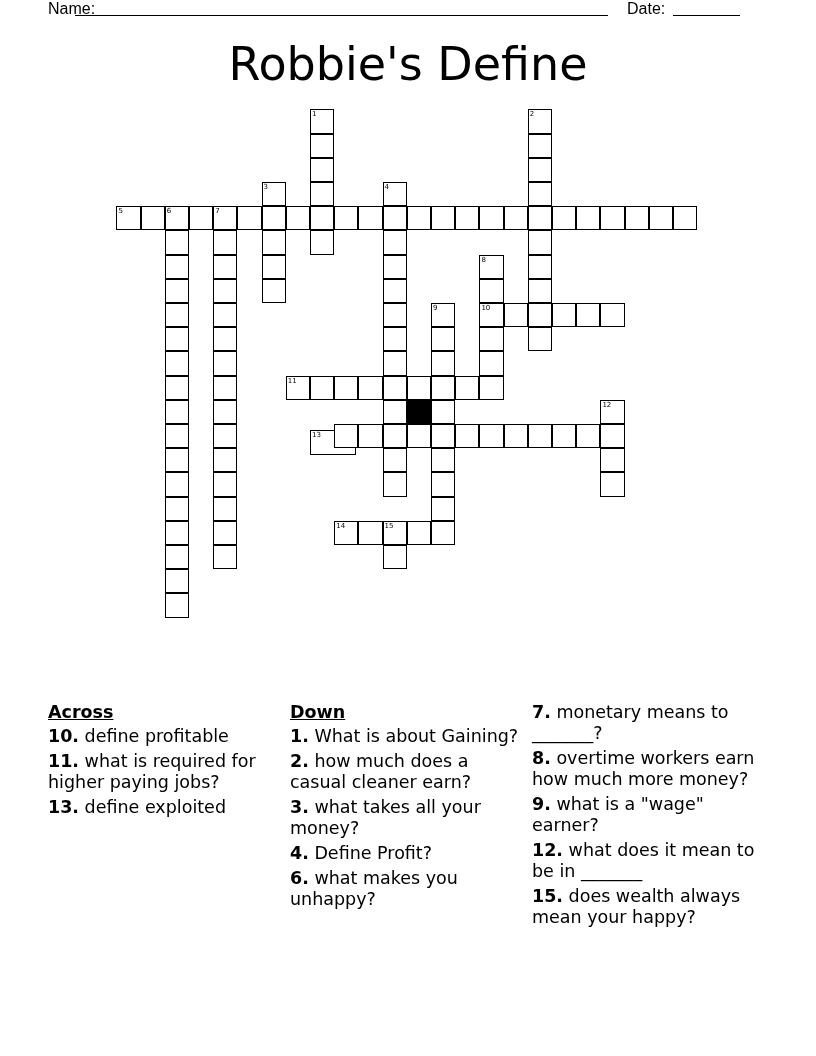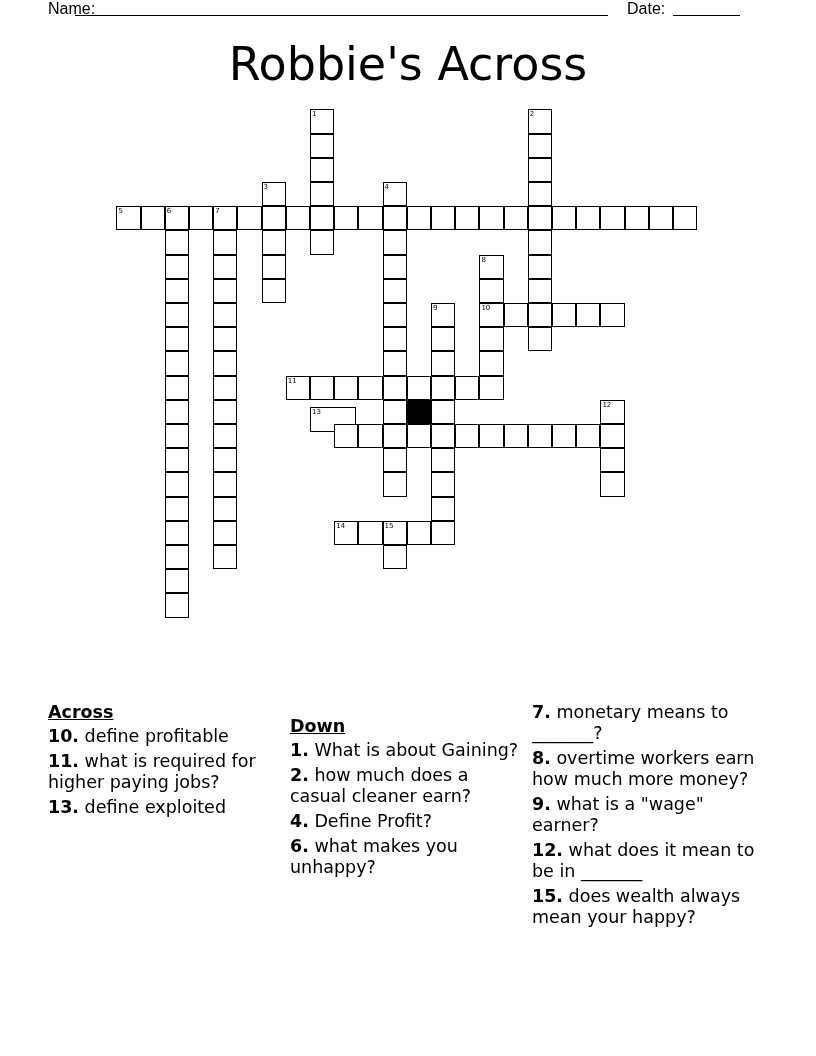--- a/index.html
+++ b/index.html
@@ -12,34 +12,34 @@
     .title { position: absolute; top: 34px; left: 0; width: 816px; text-align: center; font-family: "DejaVu Sans", sans-serif; font-size: 46px; line-height: 60px; }
     .grid { position: absolute; left: 117px; top: 110px; }
     .cell { position: absolute; width: 24.2px; height: 24.2px; box-sizing: border-box; border: 1.2px solid #000; background: #fff; margin-left: -0.6px; margin-top: -0.6px; }
     .cell.black { background: #000; }
     .cell .num { position: absolute; left: 1px; top: 0px; font-size: 7px; line-height: 8px; font-family: "DejaVu Sans", sans-serif; }
     .clues { position: absolute; top: 702px; font-family: "DejaVu Sans", sans-serif; font-size: 17.5px; line-height: 21px; }
     .clues .head { text-decoration: underline; font-weight: bold; margin-bottom: 3px; }
     .clue { margin-bottom: 4px; }
     .clue b { font-weight: bold; }
     .col1 { left: 48px; width: 230px; }
-    .col2 { left: 290px; width: 230px; margin-top: 14px; }
+    .col2 { left: 290px; width: 230px; }
     .col3 { left: 532px; width: 235px; top: 702px; }
   </style>
 </head>
 <body>
 
 <div class="header-row">
   <span class="name-label">Name:</span>
   <span class="name-line"></span>
   <span class="date-label">Date:</span>
   <span class="date-line"></span>
 </div>
 
-<div class="title">Robbie's Across</div>
+<div class="title">Robbie's Define</div>
 
 <div class="grid" id="grid">
     <div class="cell" style="left: 193.6px; top: 0px;">
       <span class="num">1</span>
     </div>
     <div class="cell" style="left: 193.6px; top: 24.2px;"></div>
     <div class="cell" style="left: 193.6px; top: 48.4px;"></div>
     <div class="cell" style="left: 193.6px; top: 72.6px;"></div>
     <div class="cell" style="left: 193.6px; top: 96.8px;"></div>
     <div class="cell" style="left: 193.6px; top: 121px;"></div>
@@ -166,21 +166,21 @@
     <div class="cell" style="left: 217.8px; top: 266.2px;"></div>
     <div class="cell" style="left: 242px; top: 266.2px;"></div>
     <div class="cell" style="left: 290.4px; top: 266.2px;"></div>
     <div class="cell" style="left: 338.8px; top: 266.2px;"></div>
     <div class="cell" style="left: 484px; top: 290.4px;">
       <span class="num">12</span>
     </div>
     <div class="cell" style="left: 484px; top: 314.6px;"></div>
     <div class="cell" style="left: 484px; top: 338.8px;"></div>
     <div class="cell" style="left: 484px; top: 363px;"></div>
-    <div class="cell" style="left: 193.6px; top: 298px; padding-left: 44px;">
+    <div class="cell" style="left: 193.6px; top: 321px; padding-left: 44px;">
       <span class="num">13</span>
     </div>
     <div class="cell" style="left: 217.8px; top: 314.6px;"></div>
     <div class="cell" style="left: 242px; top: 314.6px;"></div>
     <div class="cell" style="left: 290.4px; top: 314.6px;"></div>
     <div class="cell" style="left: 338.8px; top: 314.6px;"></div>
     <div class="cell" style="left: 363px; top: 314.6px;"></div>
     <div class="cell" style="left: 387.2px; top: 314.6px;"></div>
     <div class="cell" style="left: 411.4px; top: 314.6px;"></div>
     <div class="cell" style="left: 435.6px; top: 314.6px;"></div>
@@ -204,20 +204,21 @@
       <div class="clue"><b>11.</b><span> what is required for higher paying jobs?</span></div>
       <div class="clue"><b>13.</b><span> define exploited</span></div>
     </div>
 </div>
 
 <div class="clues col2">
   <div class="head">Down</div>
   <div id="down-list-1">
       <div class="clue"><b>1.</b><span> What is about Gaining?</span></div>
       <div class="clue"><b>2.</b><span> how much does a casual cleaner earn?</span></div>
+      <div class="clue"><b>3.</b><span> what takes all your money?</span></div>
       <div class="clue"><b>4.</b><span> Define Profit?</span></div>
       <div class="clue"><b>6.</b><span> what makes you unhappy?</span></div>
     </div>
 </div>
 
 <div class="clues col3">
   <div id="down-list-2">
       <div class="clue"><b>7.</b><span> monetary means to _______?</span></div>
       <div class="clue"><b>8.</b><span> overtime workers earn how much more money?</span></div>
       <div class="clue"><b>9.</b><span> what is a "wage" earner?</span></div>

